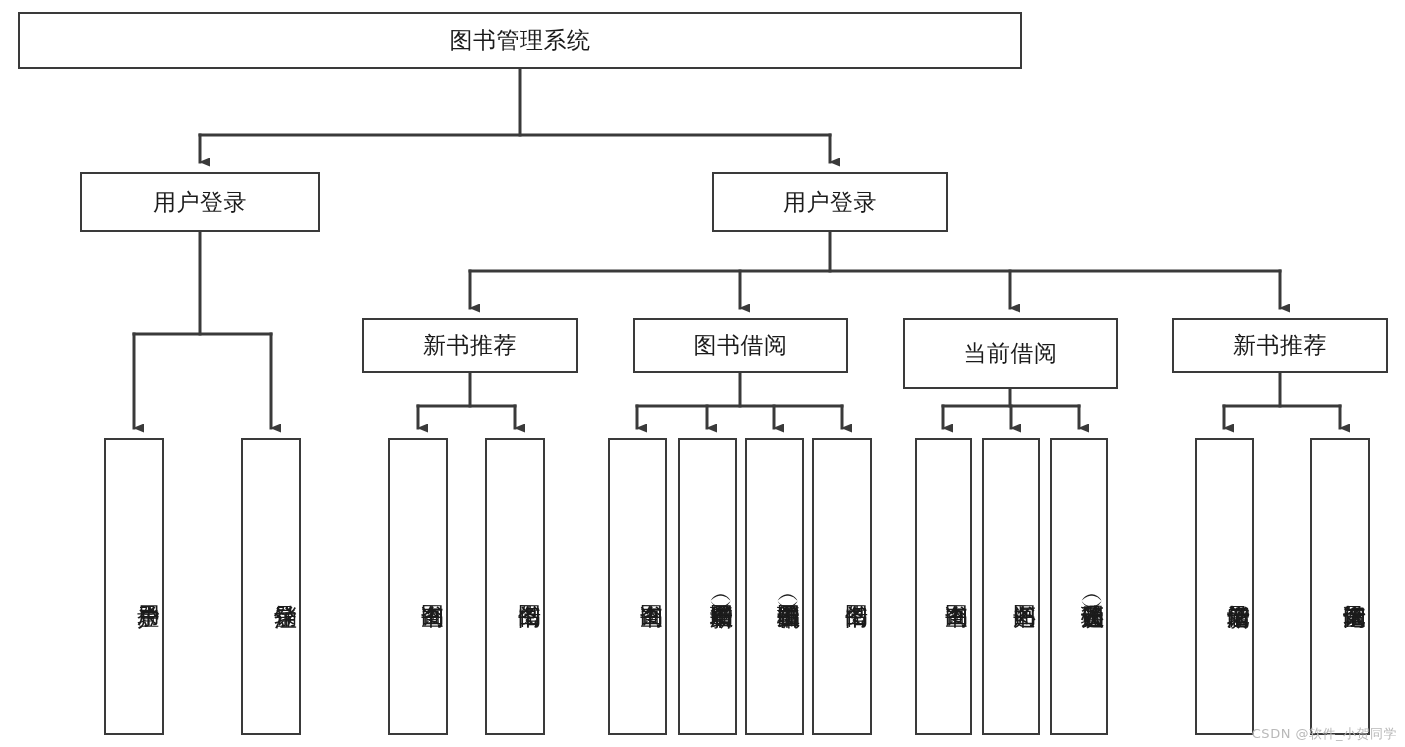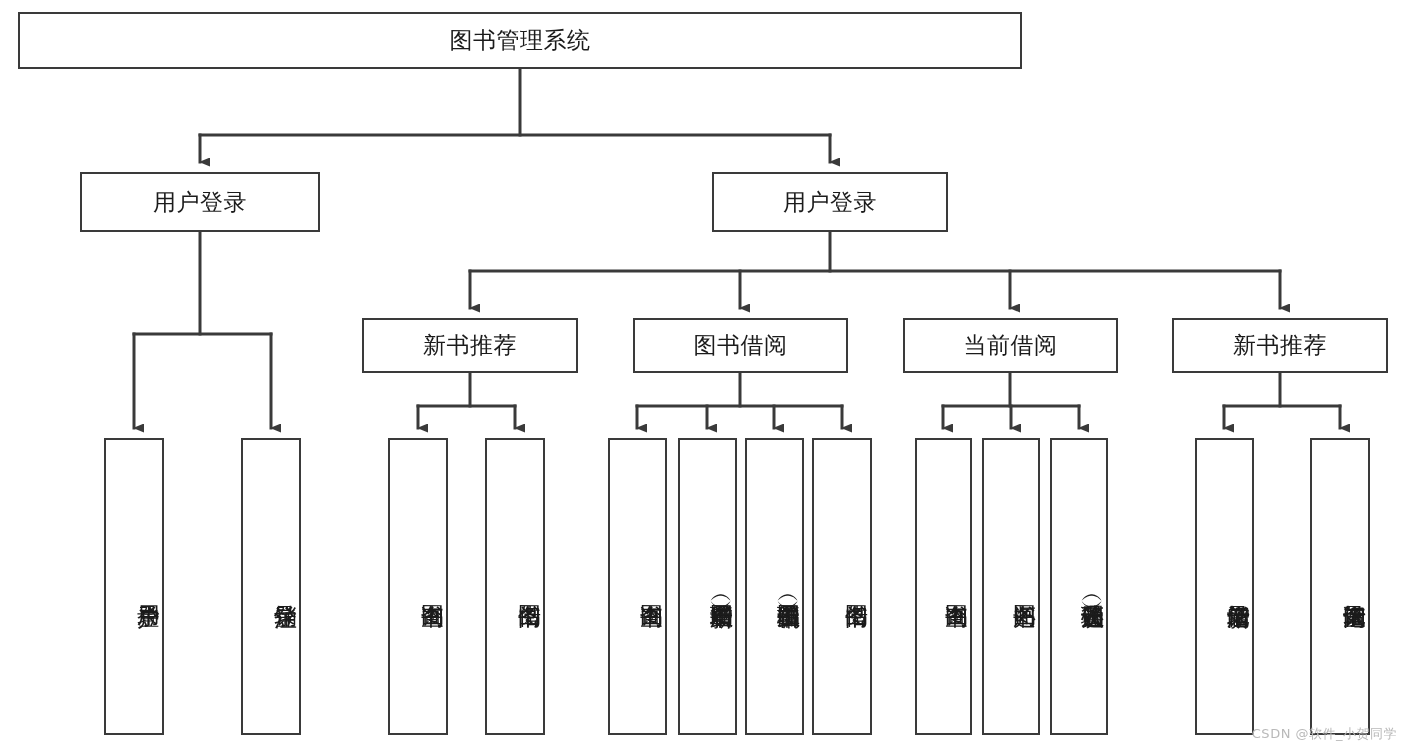--- a/index.html
+++ b/index.html
@@ -135,21 +135,21 @@
   <div class="node horiz" style="left:712px; top:172px; width:236px; height:60px;">
     <span class="node-text">用户登录</span>
   </div>
 
   <div class="node horiz" style="left:633px; top:318px; width:215px; height:55px;">
     <span class="node-text">图书借阅</span>
   </div>
   <div class="node horiz" style="left:362px; top:318px; width:216px; height:55px;">
     <span class="node-text">新书推荐</span>
   </div>
-  <div class="node horiz" style="left:903px; top:318px; width:215px; height:55px;justify-content:center;">
+  <div class="node horiz" style="left:903px; top:318px; width:215px; height:71px;justify-content:center;">
     <span class="node-text">当前借阅</span>
   </div>
   <div class="node horiz" style="left:1172px; top:318px; width:216px; height:55px;">
     <span class="node-text">新书推荐</span>
   </div>
 
   <div class="node vert leaf-center" style="left:104px; top:438px; width:60px; height:297px;">
     <span class="node-text">用户登录</span>
   </div>
   <div class="node vert leaf-center" style="left:241px; top:438px; width:60px; height:297px;">

